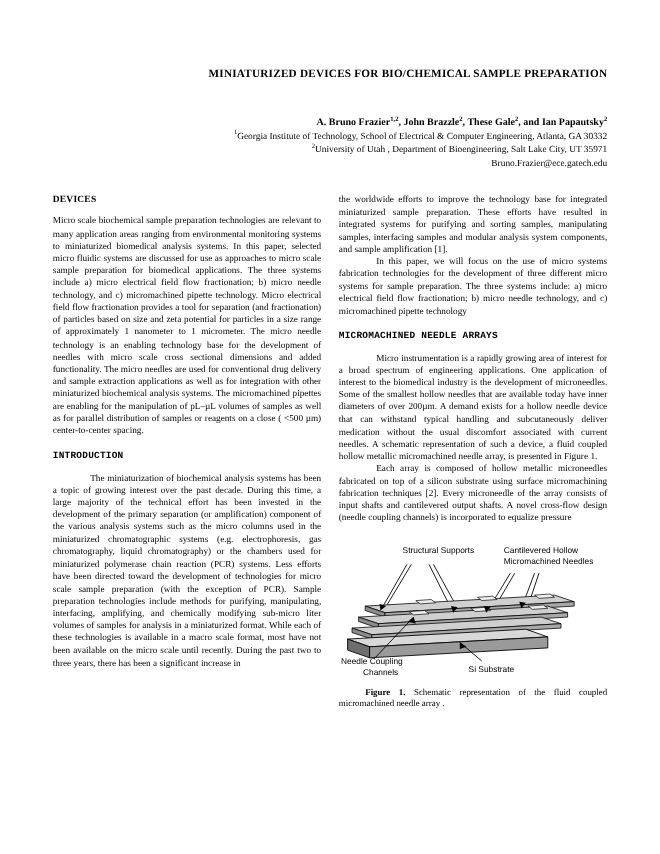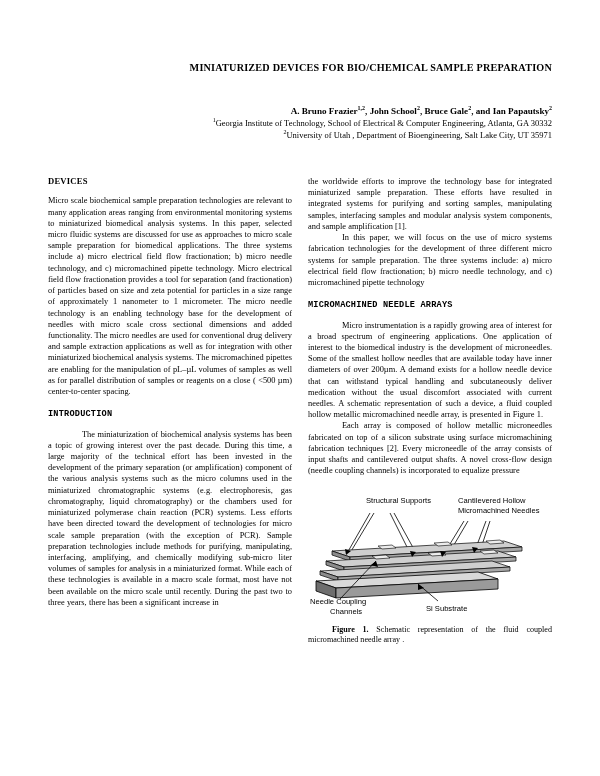--- a/index.html
+++ b/index.html
@@ -119,29 +119,30 @@
 </style>
 </head>
 <body>
 
 <div class="page">
 
   <div class="header">
     <div class="paper-title">MINIATURIZED DEVICES FOR BIO/CHEMICAL SAMPLE PREPARATION</div>
 
     <div class="authors">
-      <span><span>A. Bruno Frazier</span></span><sup>1,2</sup>, <span>John School</span><sup>2</sup>, <span>Bruce Gale</span><sup>2</sup>, and <span>Ian Papautsky</span><sup>2</sup>
+      <span><span>A. Bruno Frazier</span></span><sup>1,2</sup>, <span>John Brazzle</span><sup>2</sup>, <span>These Gale</span><sup>2</sup>, and <span>Ian Papautsky</span><sup>2</sup>
     </div>
 
     <div class="affil">
       <sup>1</sup><span>Georgia Institute of Technology, School of Electrical &amp; Computer Engineering, Atlanta, GA  30332</span>
     </div>
     <div class="affil">
       <sup>2</sup><span>University of Utah , Department of Bioengineering, Salt Lake City, UT 35971</span>
     </div>
+    <div class="email">Bruno.Frazier@ece.gatech.edu</div>
   </div>
 
   <div class="columns">
 
     <div class="col">
       <div class="sec-head">DEVICES</div>
       <p class="body gap-after">Micro scale biochemical sample preparation technologies are relevant to many application areas ranging from environmental monitoring systems to miniaturized biomedical analysis systems.  In this paper, selected micro fluidic systems are discussed for use as approaches to micro scale sample preparation for biomedical applications.  The three systems include a) micro electrical field flow fractionation; b) micro needle technology, and c) micromachined pipette technology.   Micro electrical field flow fractionation provides a tool for separation (and fractionation) of particles based on size and zeta potential for particles in a size range of approximately 1  nanometer to 1 micrometer.  The micro needle technology is an enabling technology base for the development of needles with micro scale cross sectional dimensions and added functionality.  The micro needles are used for conventional drug delivery and sample extraction applications as well as for integration with other miniaturized biochemical analysis systems.  The micromachined pipettes are enabling for the manipulation of pL–µL volumes of samples as well as for parallel distribution of samples or reagents on a close ( &lt;500 µm) center-to-center spacing.</p>
 
       <div class="sec-head spaced">INTRODUCTION</div>
       <p class="body indent">The miniaturization of biochemical analysis systems has been a topic of growing interest over the past decade. During this time, a large majority of the technical effort has been invested in the development of the primary separation (or amplification) component of the various analysis systems such as the micro columns used in the miniaturized chromatographic systems (e.g. electrophoresis, gas chromatography, liquid chromatography) or the chambers used for miniaturized polymerase chain reaction (PCR) systems.   Less efforts have been directed toward the development of technologies for micro scale sample preparation (with the exception of PCR).   Sample preparation technologies include methods for purifying, manipulating, interfacing, amplifying, and chemically modifying sub-micro liter volumes of samples for analysis in a miniaturized format.  While each of these technologies is available in a macro scale format, most have not been available on the micro scale until recently.  During the past two to three years, there has been a significant increase in</p>

